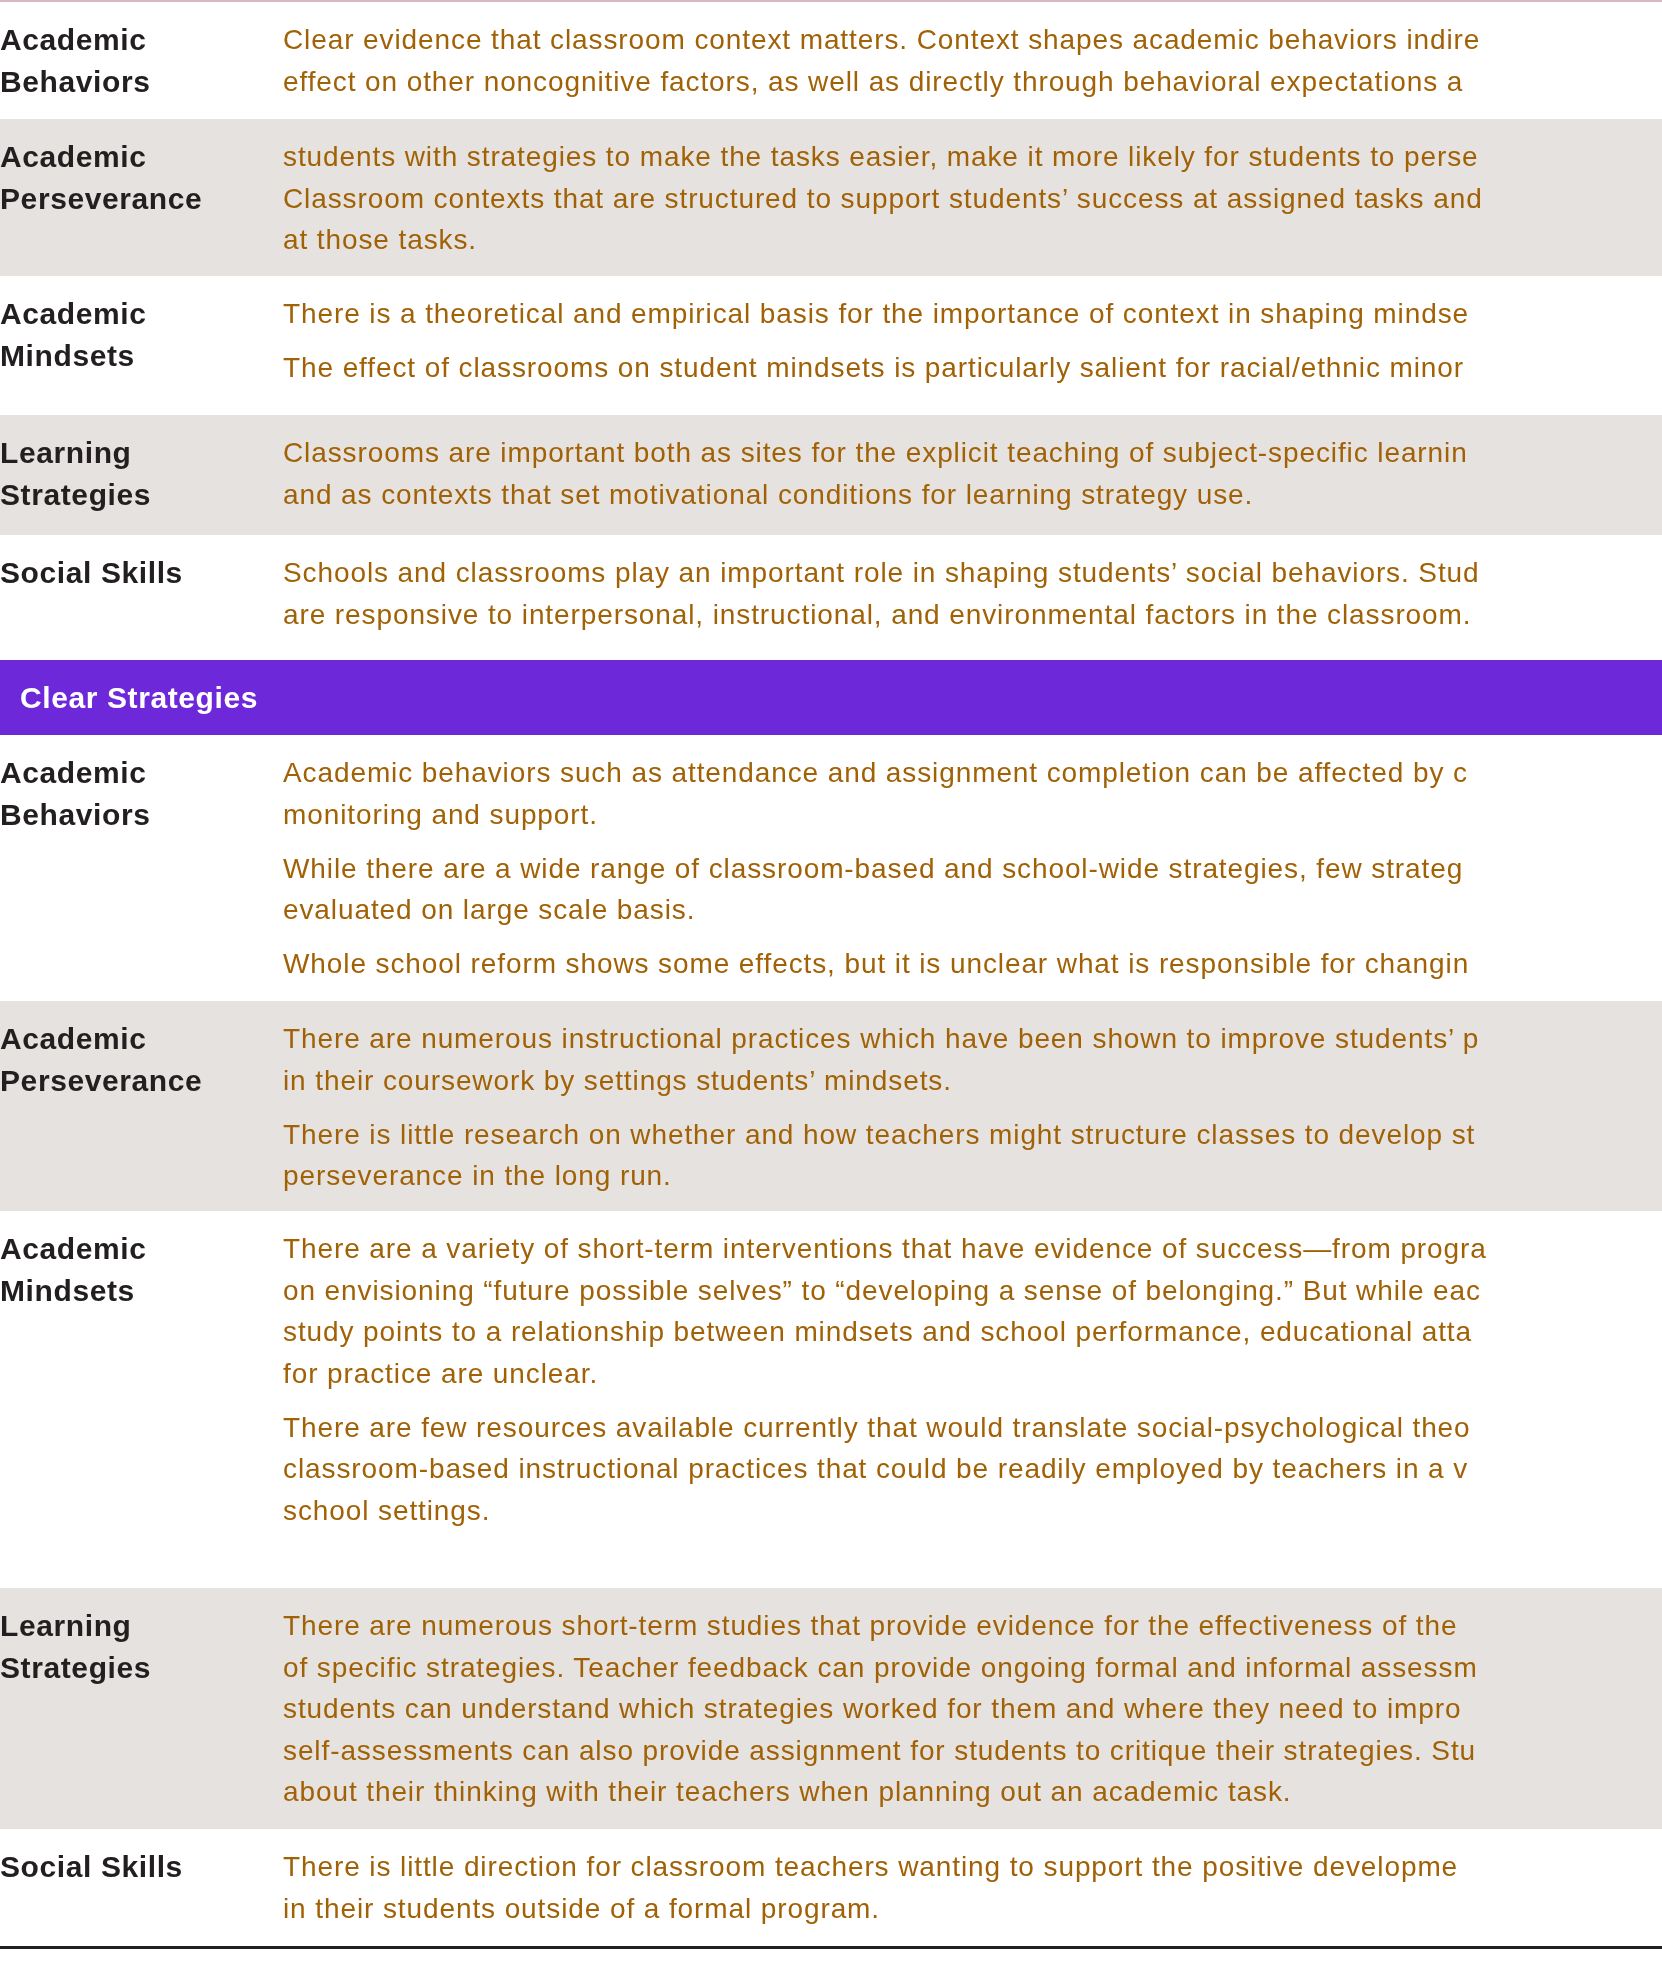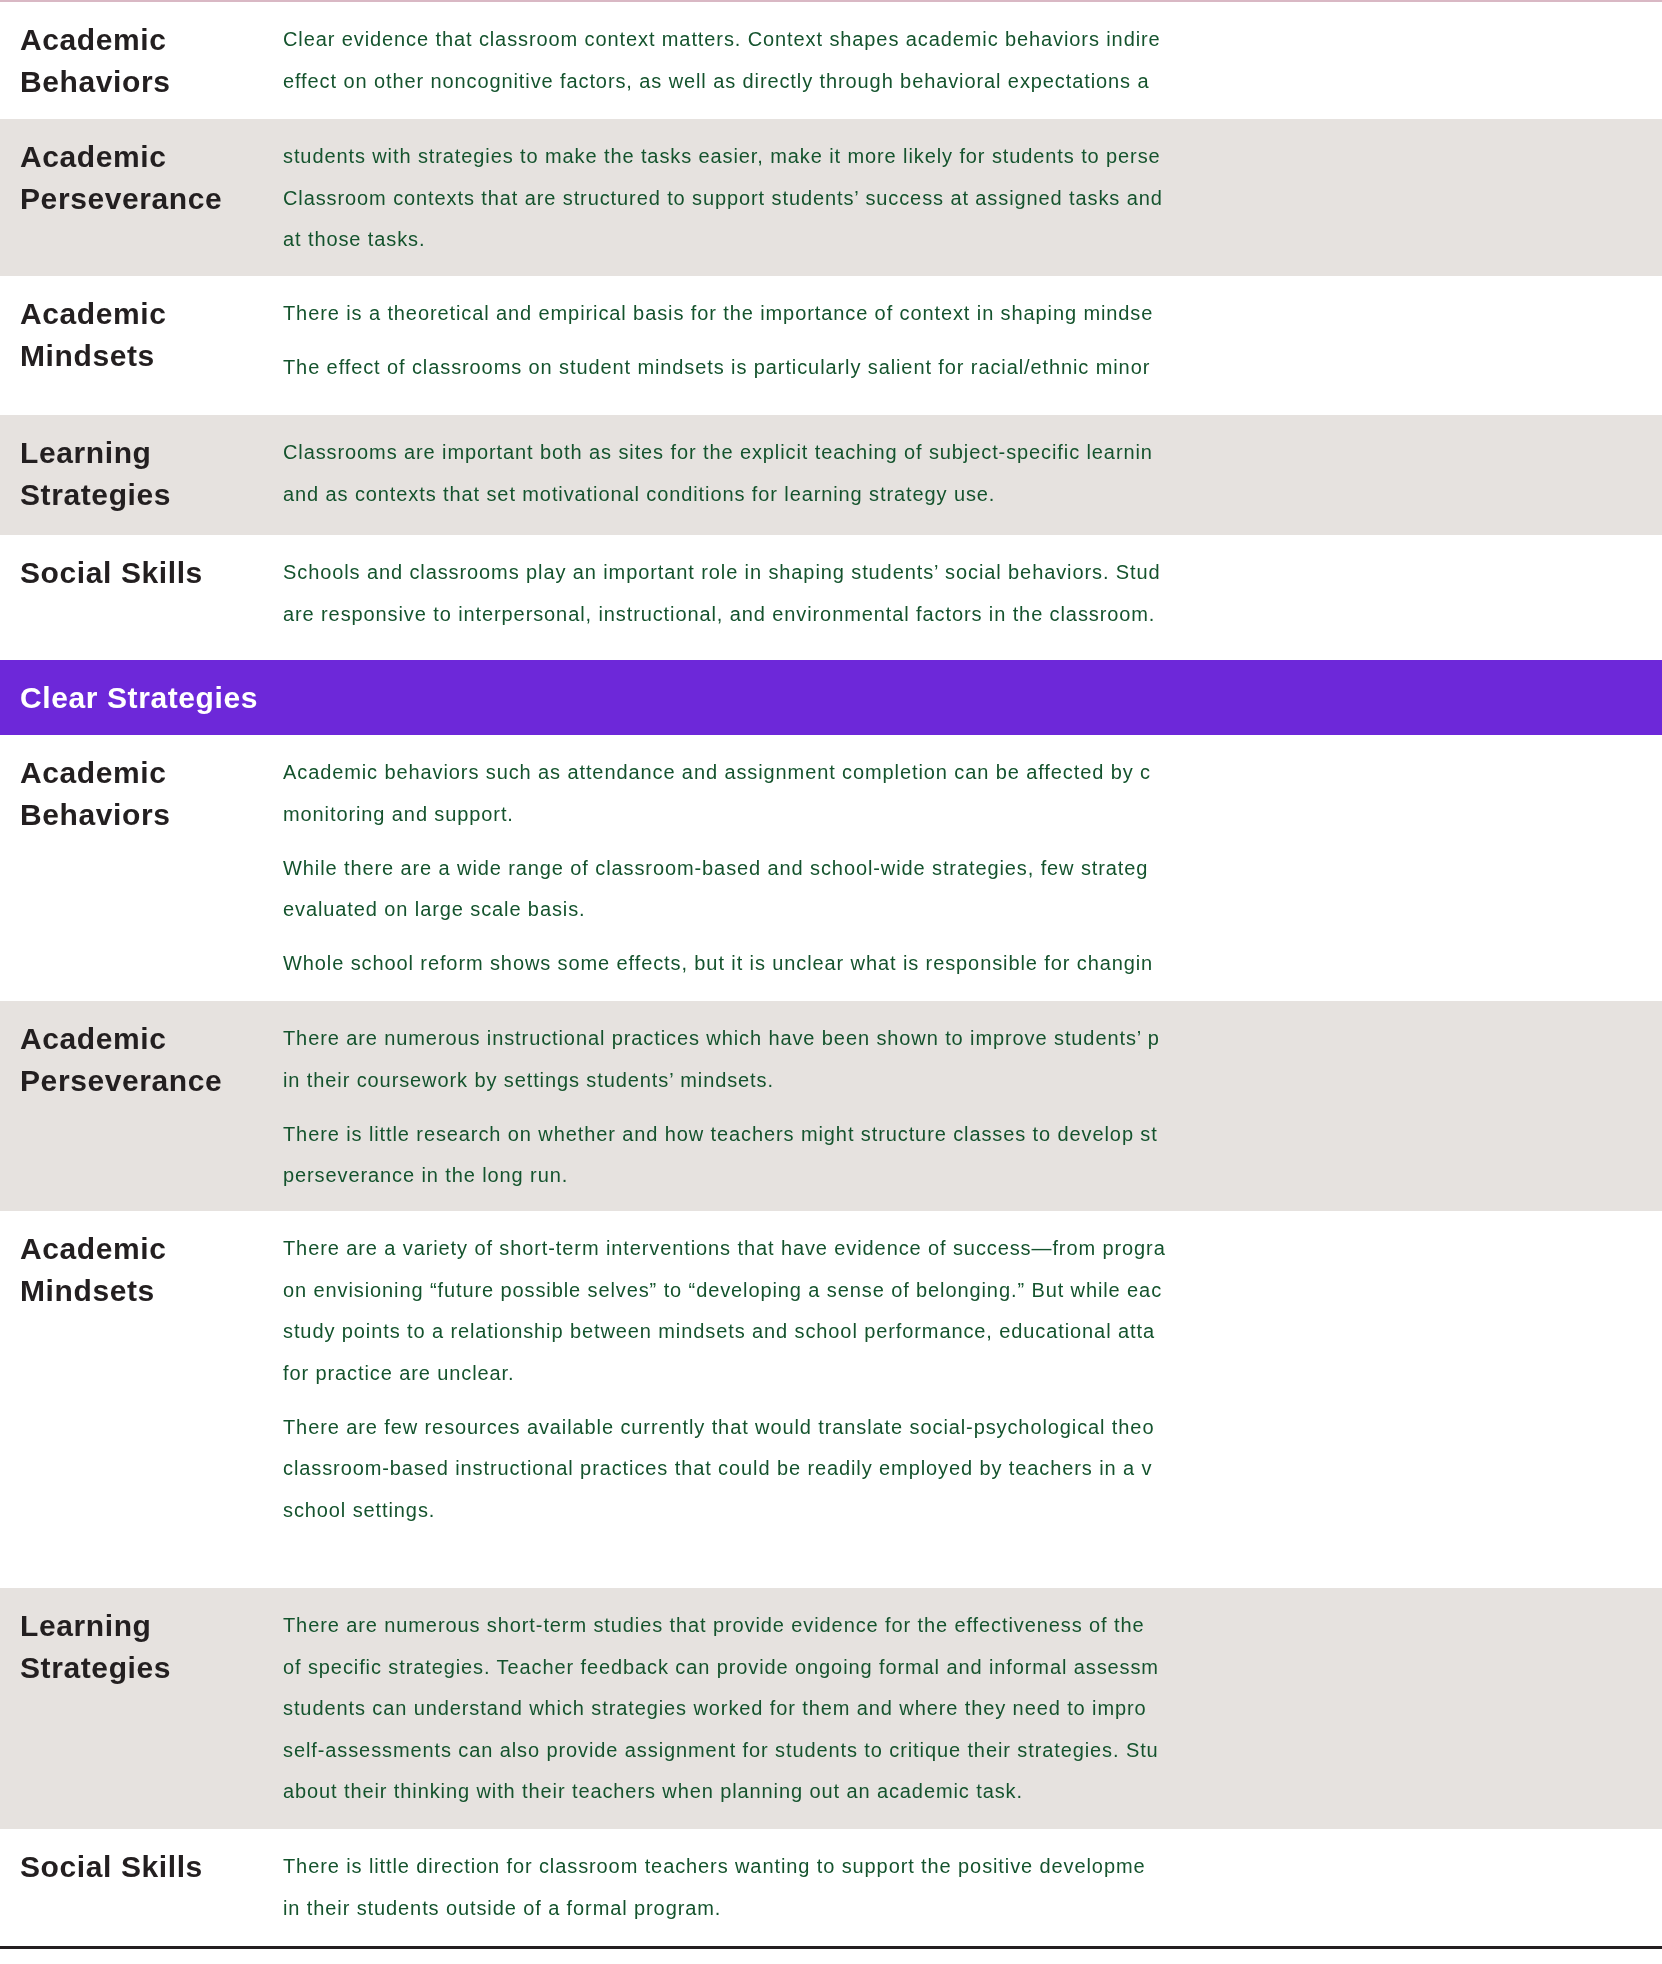--- a/index.html
+++ b/index.html
@@ -32,35 +32,34 @@
     display: flex;
     box-sizing: border-box;
     width: 1662px;
     overflow: hidden;
   }
   .row.shaded { background: #e6e2df; }
   .row.plain { background: #ffffff; }
   .label {
     flex: 0 0 283px;
     box-sizing: border-box;
-    padding-left: 20px;
     font-size: 30px;
     line-height: 41.5px;
     font-weight: bold;
     letter-spacing: 0.6px;
     color: #231f20;
   }
   .label .ln { display: block; white-space: nowrap; }
   .desc {
     flex: 1 1 auto;
     box-sizing: border-box;
-    font-size: 20px;
+    font-size: 28px;
     line-height: 41.5px;
     letter-spacing: 0.9px;
-    color: #14532d;
+    color: #a16207;
     white-space: nowrap;
   }
   .para { margin: 0 0 12.5px 0; }
   .para:last-child { margin-bottom: 0; }
   .para .ln { display: block; white-space: nowrap; }
   .band {
     background: #6d28d9;
     height: 75px;
     display: flex;
     align-items: center;

